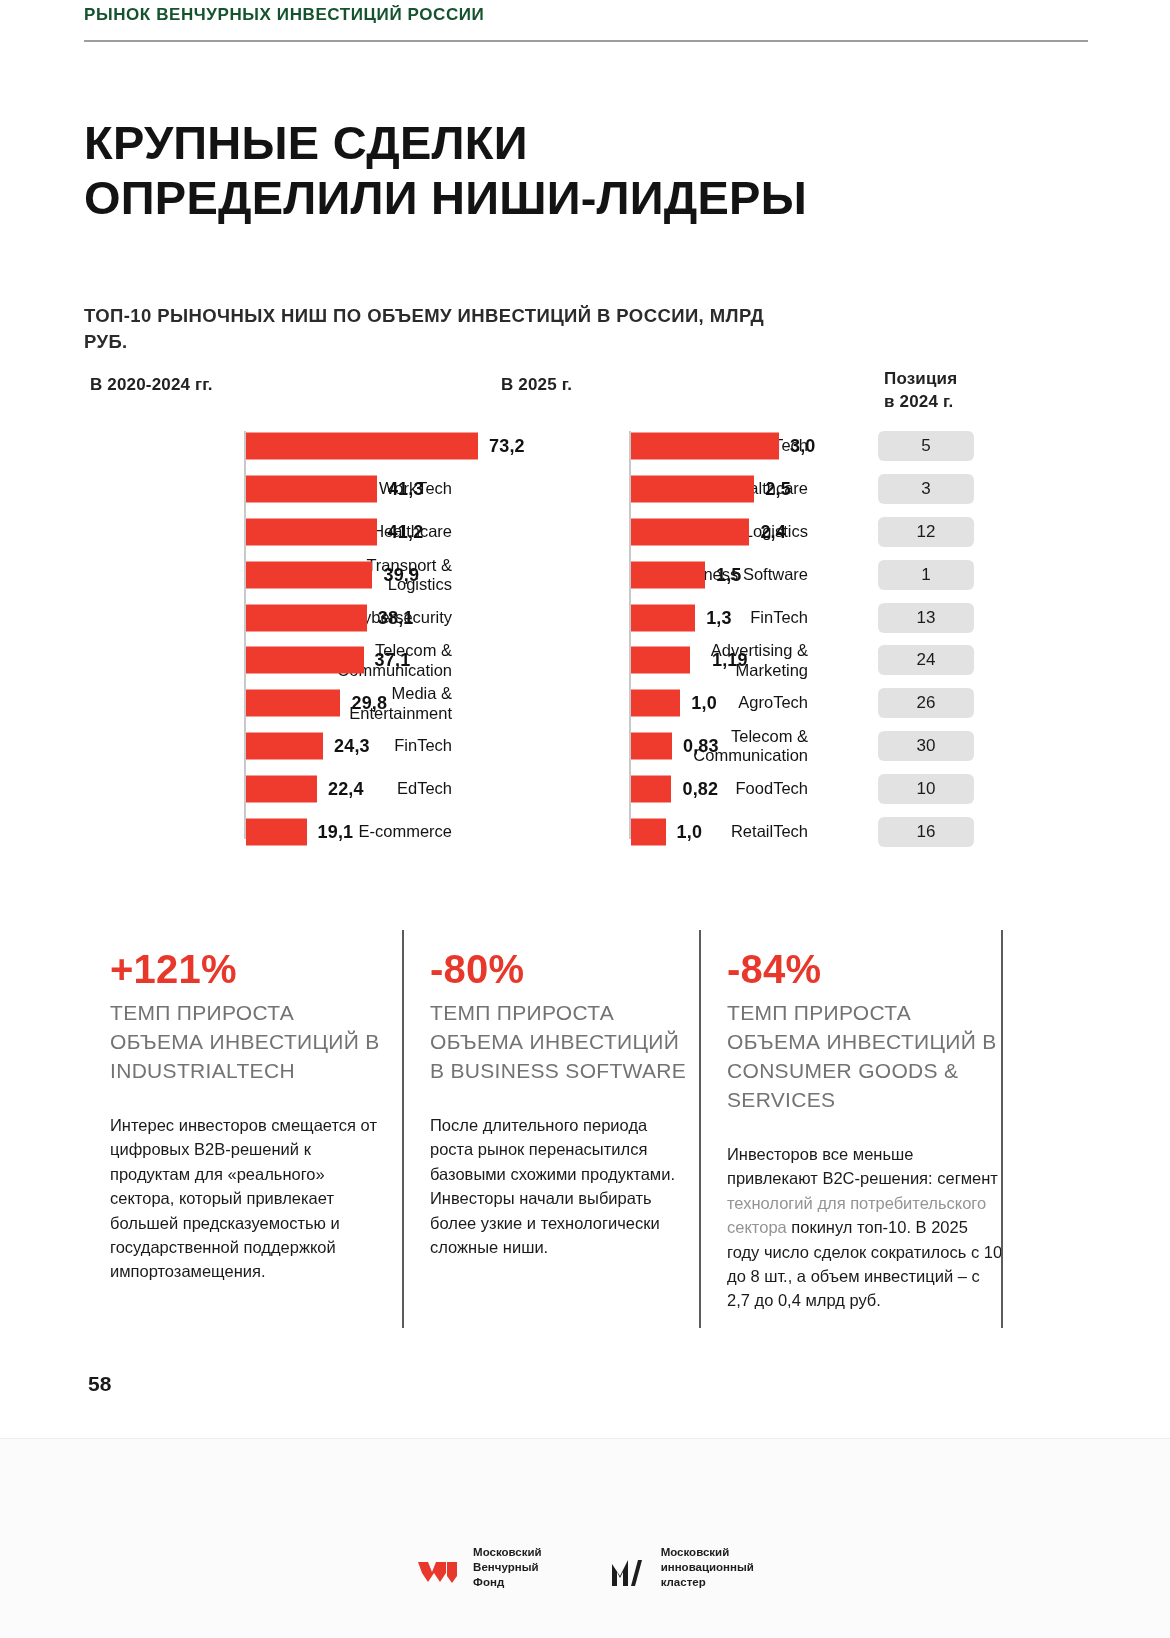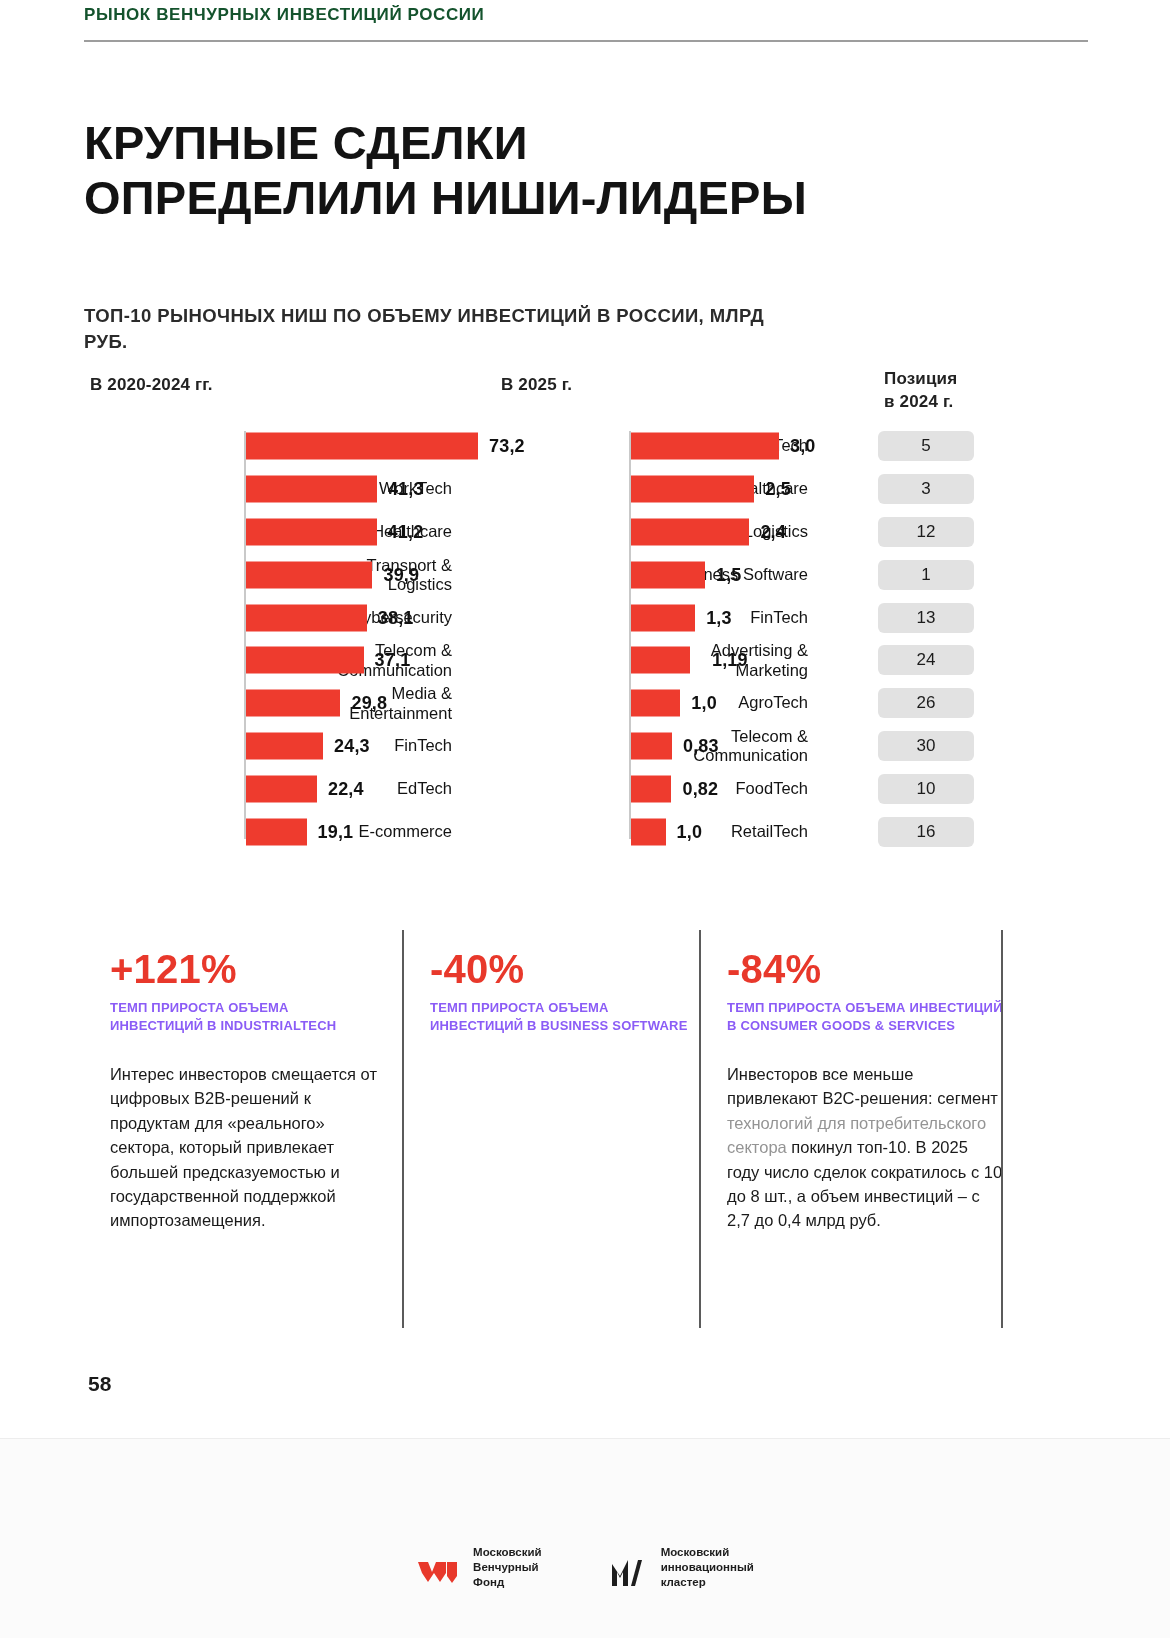--- a/index.html
+++ b/index.html
@@ -102,22 +102,22 @@
   .stat-rule-right {
     position: absolute; left: 917px; top: 0; width: 2px; height: 398px; background: #5b5b5b;
   }
 
   .stat .big {
     font-size: 40px; font-weight: 800; color: #E8382B;
     letter-spacing: .005em; line-height: 1.05; margin-top: 18px;
   }
   .stat .cap {
     margin-top: 9px;
-    font-size: 13px; line-height: 1.38; font-weight: 700;
-    color: #8b5cf6; letter-spacing: .015em; text-transform: uppercase;
+    font-size: 21px; line-height: 1.38; font-weight: 400;
+    color: #737373; letter-spacing: .015em; text-transform: uppercase;
   }
   .stat .body {
     margin-top: 27px;
     font-size: 16.5px; line-height: 1.48; color: #1a1a1a;
   }
   .stat .body .muted { color: #949494; }
 
   
   .footer-band {
     position: absolute; left: 0; bottom: 0; width: 1170px; height: 200px;
@@ -301,22 +301,23 @@
       </div>
     </div>
 
   <div class="stats">
     <div class="stat s1">
       <div class="big">+121%</div>
       <div class="cap">ТЕМП ПРИРОСТА ОБЪЕМА ИНВЕСТИЦИЙ В INDUSTRIALTECH</div>
       <div class="body">Интерес инвесторов смещается от цифровых B2B-решений к продуктам для «реального» сектора, который привлекает большей предсказуемостью и государственной поддержкой импортозамещения.</div>
     </div>
     <div class="stat s2">
-      <div class="big">-40%</div>
+      <div class="big">-80%</div>
       <div class="cap">ТЕМП ПРИРОСТА ОБЪЕМА ИНВЕСТИЦИЙ В BUSINESS SOFTWARE</div>
+      <div class="body">После длительного периода роста рынок перенасытился базовыми схожими продуктами. Инвесторы начали выбирать более узкие и технологически сложные ниши.</div>
     </div>
     <div class="stat s3">
       <div class="big">-84%</div>
       <div class="cap">ТЕМП ПРИРОСТА ОБЪЕМА ИНВЕСТИЦИЙ В CONSUMER GOODS &amp; SERVICES</div>
       <div class="body"><span>Инвесторов все меньше привлекают B2C-решения: сегмент </span><span class="muted">технологий для потребительского сектора</span><span> покинул топ-10. В 2025 году число сделок сократилось с 10 до 8 шт., а объем инвестиций – с 2,7 до 0,4 млрд руб.</span></div>
     </div>
     <div class="stat-rule-right"></div>
   </div>
 
   <div class="pagenum">58</div>

